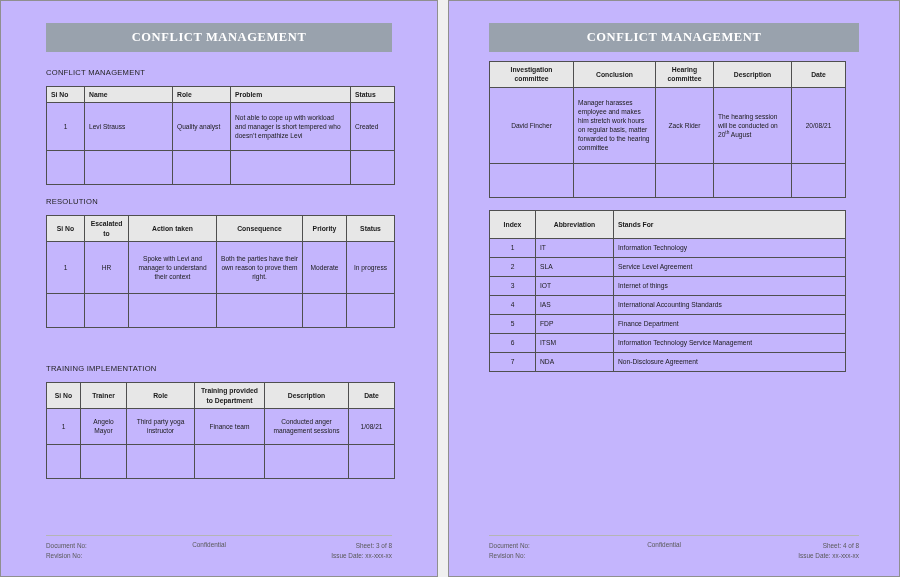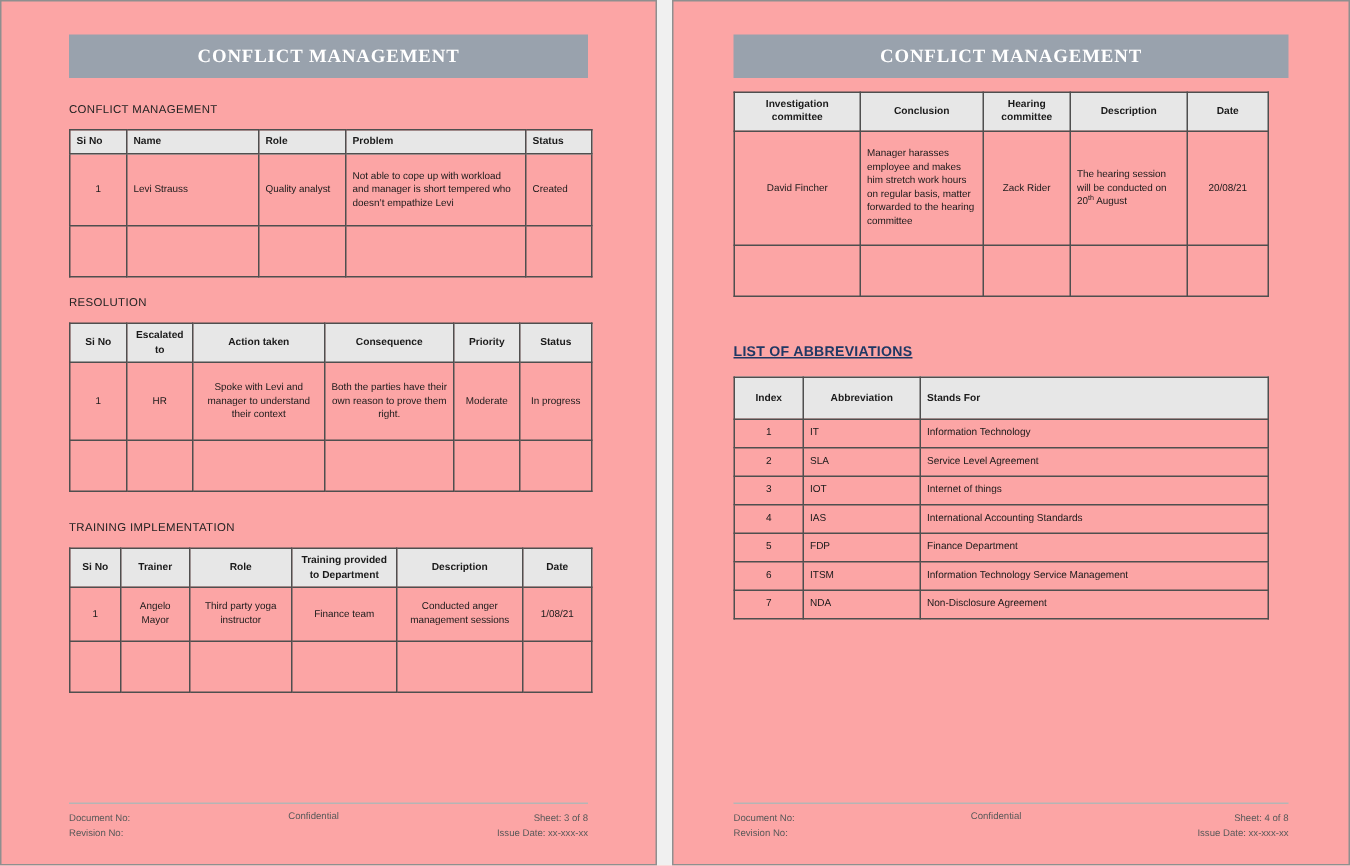--- a/index.html
+++ b/index.html
@@ -14,21 +14,21 @@
     color: #1a1a1a;
     overflow: hidden;
   }
   .spread {
     display: flex;
     width: 900px;
     height: 577px;
     background: #f0f0f0;
   }
   .page {
-    background: #fca5a5;
+    background: #c4b5fd;
     border: 1px solid #8f8f8f;
     box-sizing: border-box;
     position: relative;
     overflow: hidden;
   }
   .page-left {
     width: 438px;
     height: 577px;
     margin-right: 5px;
   }
@@ -220,21 +220,21 @@
             <td></td>
             <td></td>
             <td></td>
             <td></td>
             <td></td>
           </tr>
         </tbody>
       </table>
 
       <div style="margin:0 45px;">
-        <div class="section-label" style="margin-top:19px">TRAINING IMPLEMENTATION</div>
+        <div class="section-label" style="margin-top:36px">TRAINING IMPLEMENTATION</div>
       </div>
       <table class="doc tbl-training">
         <colgroup>
           <col style="width:34px">
             <col style="width:46px">
             <col style="width:68px">
           <col style="width:70px">
             <col style="width:84px">
             <col style="width:46px">
         </colgroup>
@@ -321,23 +321,20 @@
           <tr class="empty-row">
             <td></td>
             <td></td>
             <td></td>
             <td></td>
             <td></td>
           </tr>
         </tbody>
       </table>
 
-      <div style="margin:0 40px;">
-        <div class="abbrev-heading">LIST OF ABBREVIATIONS</div>
-      </div>
       <table class="doc tbl-abbrev">
         <colgroup>
           <col style="width:46px">
             <col style="width:78px">
             <col style="width:232px">
         </colgroup>
         <thead>
           <tr>
             <th style="height:28px">Index</th>
             <th>Abbreviation</th>

